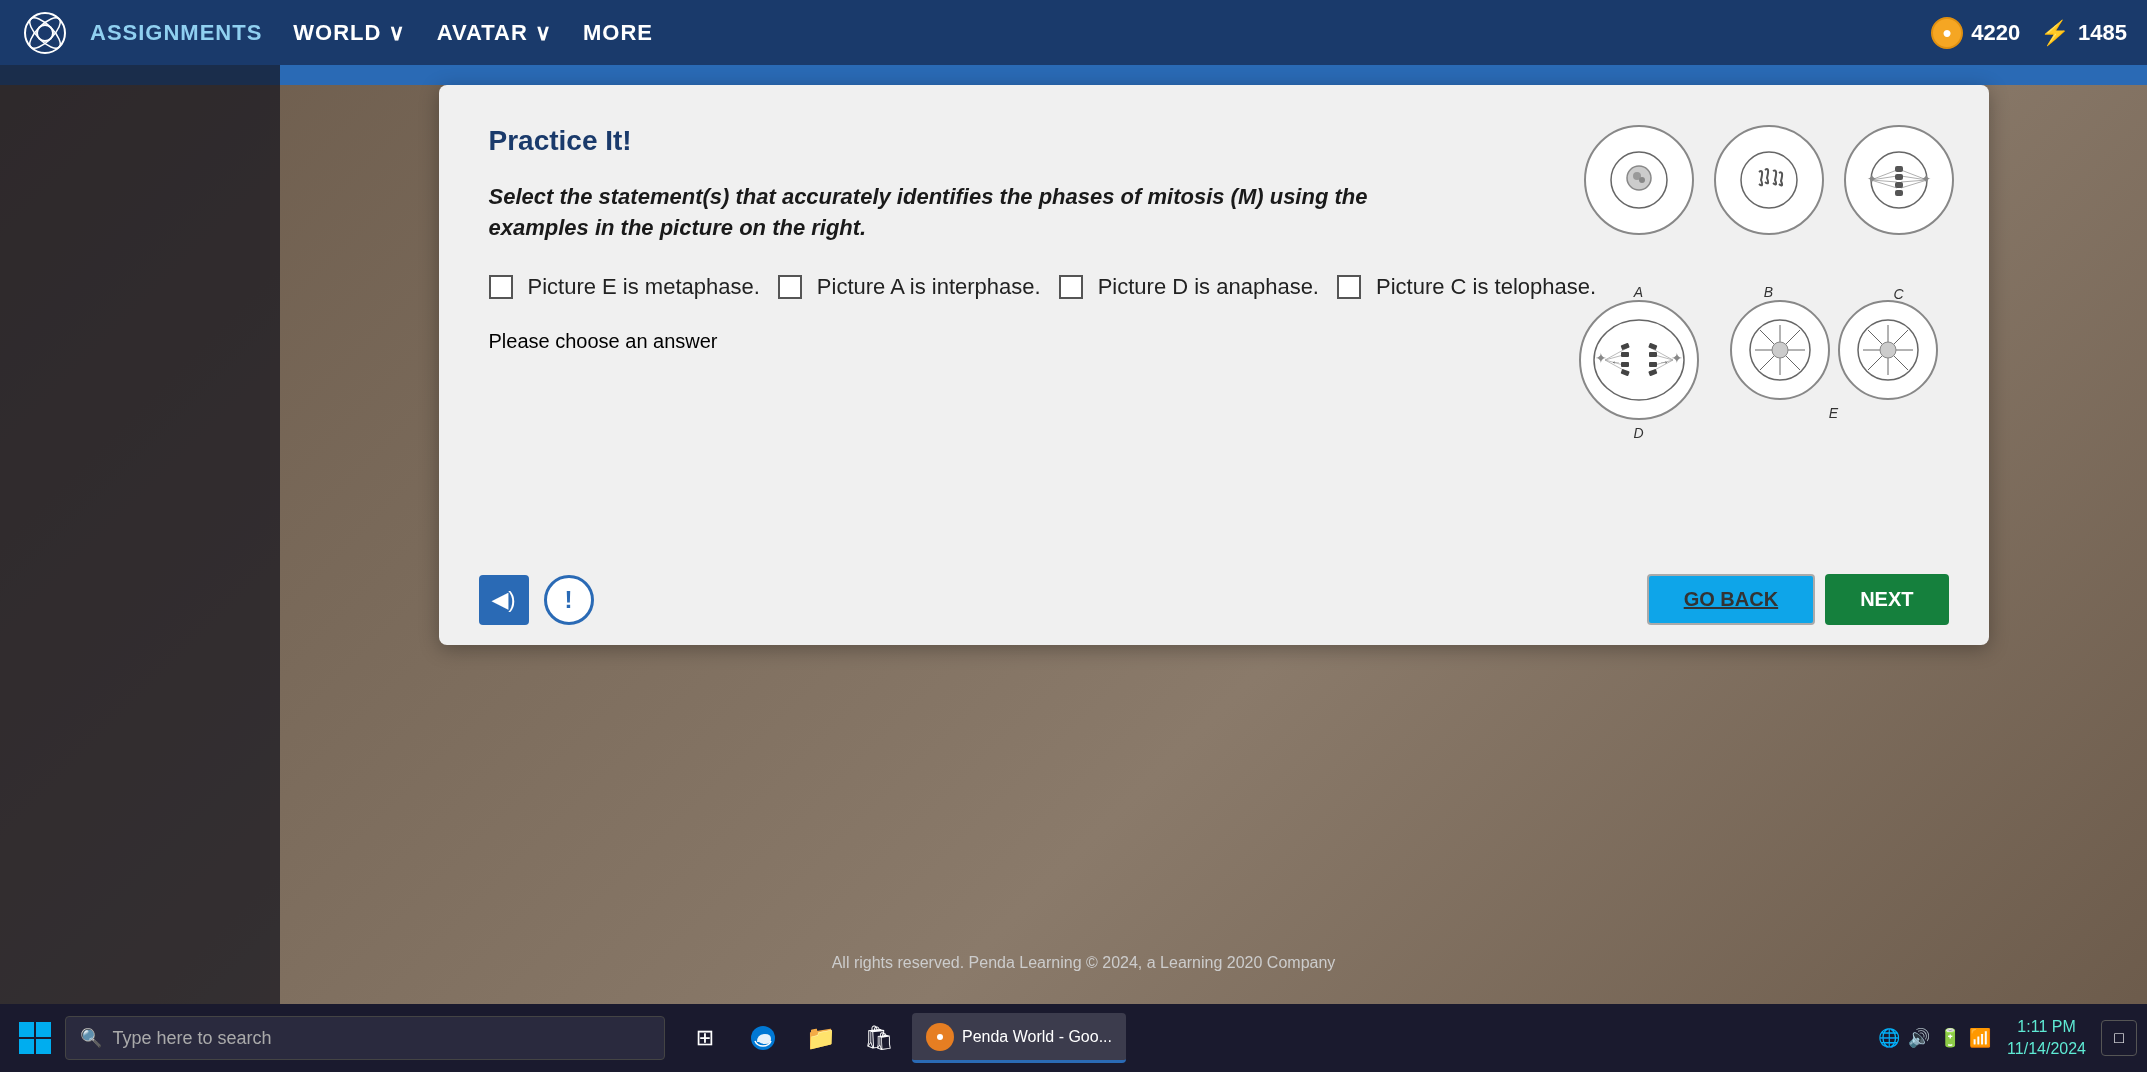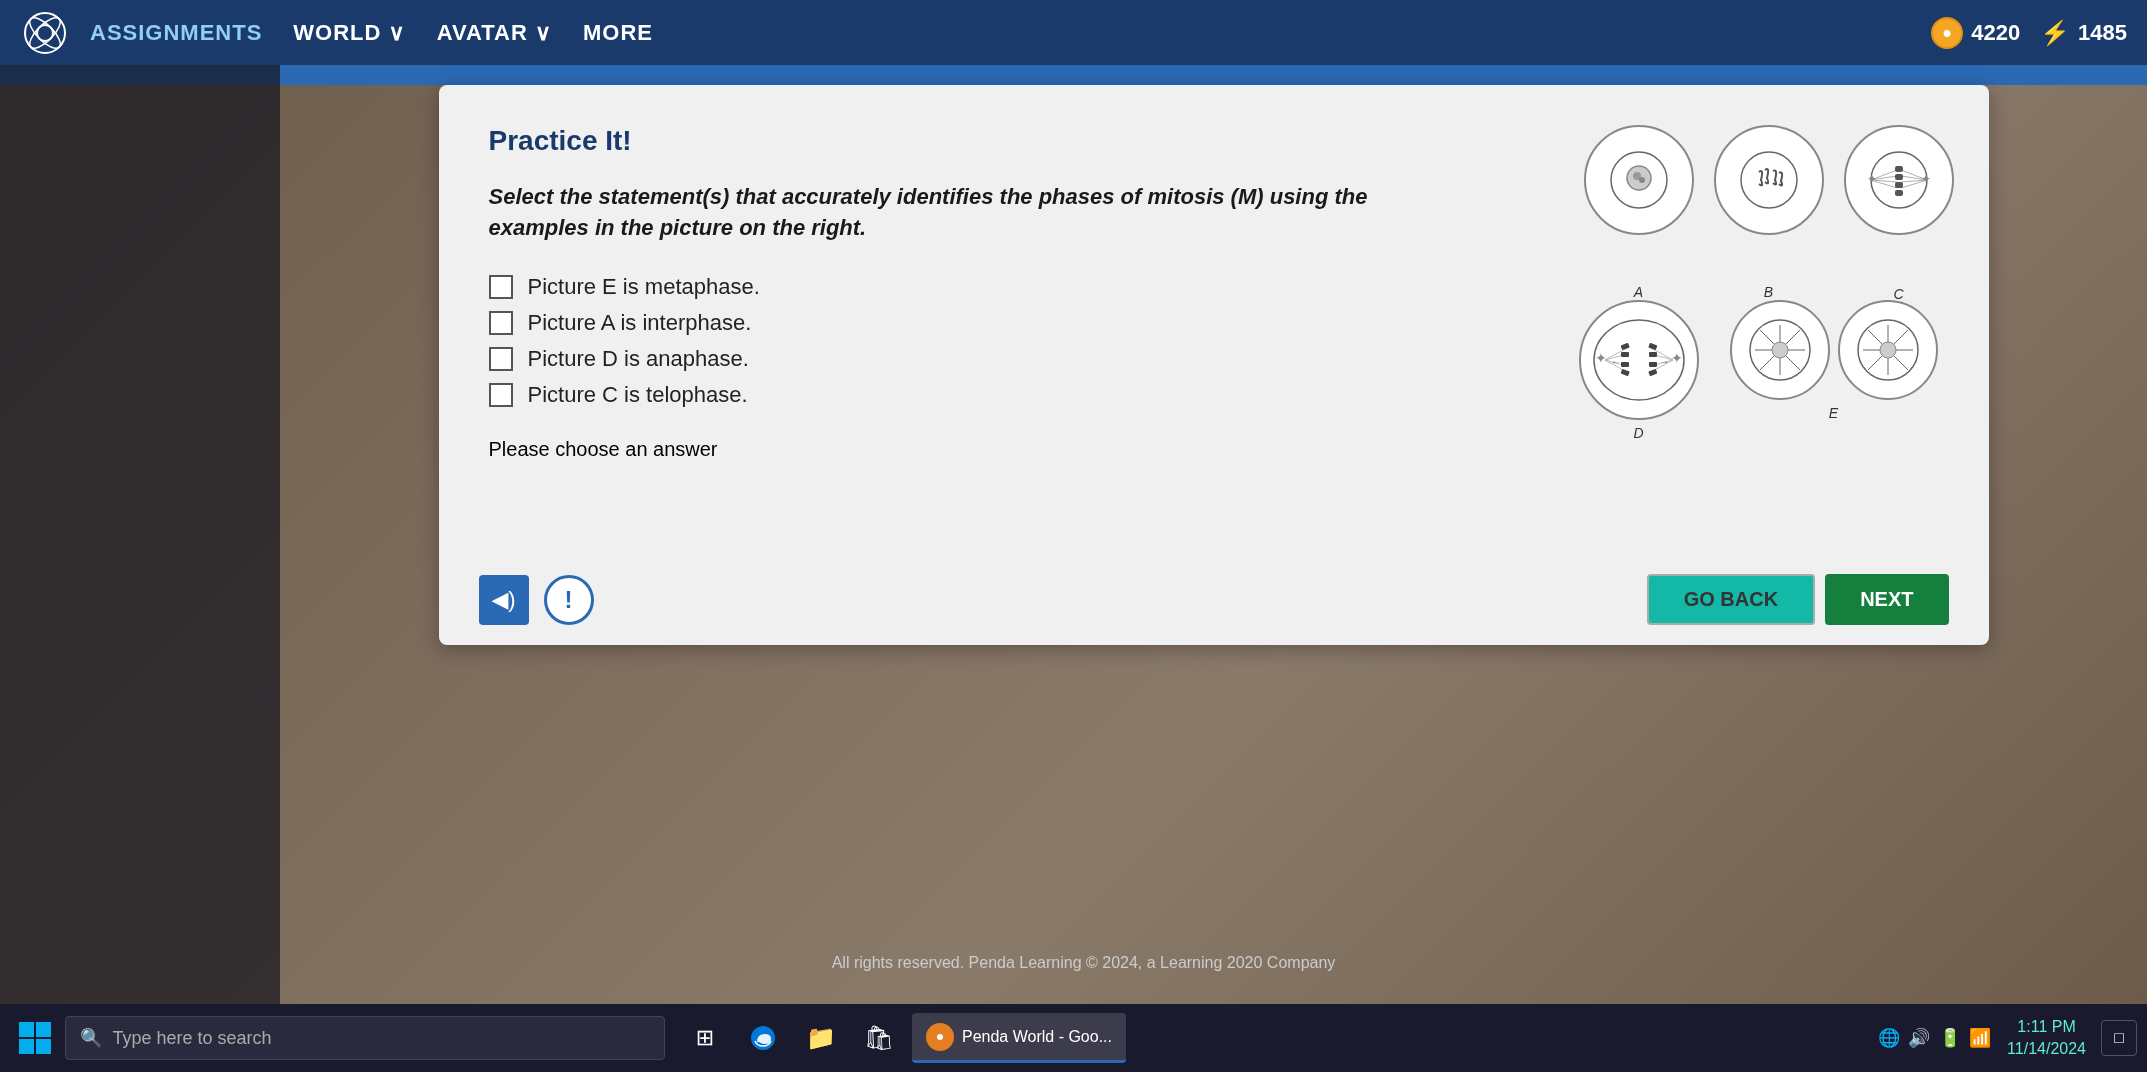--- a/index.html
+++ b/index.html
@@ -126,22 +126,22 @@
       font-style: italic;
       color: #1a1a1a;
       margin-bottom: 30px;
       max-width: 900px;
       line-height: 1.4;
     }
 
     
     .answer-options {
       display: flex;
-      flex-direction: column;
-      gap: 10px;
+      flex-direction: row;
+      gap: 18px;
       margin-bottom: 30px;
     }
 
     .answer-option {
       display: flex;
       align-items: center;
       gap: 15px;
       cursor: pointer;
     }
 
@@ -244,27 +244,28 @@
       display: flex; align-items: center; justify-content: center;
     }
 
     .bottom-right {
       display: flex;
       gap: 10px;
     }
 
     .btn-go-back {
       padding: 8px 35px;
-      background: #14b8a6;
+      background: #0ea5e9;
       border: 2px solid #aaa;
       border-radius: 4px;
       font-size: 20px;
       font-weight: bold;
       color: #333;
       cursor: pointer;
+      text-decoration: underline;
     }
 
     .btn-next {
       padding: 14px 35px;
       background: #15803d;
       border: none;
       border-radius: 4px;
       font-size: 20px;
       font-weight: bold;
       color: white;

